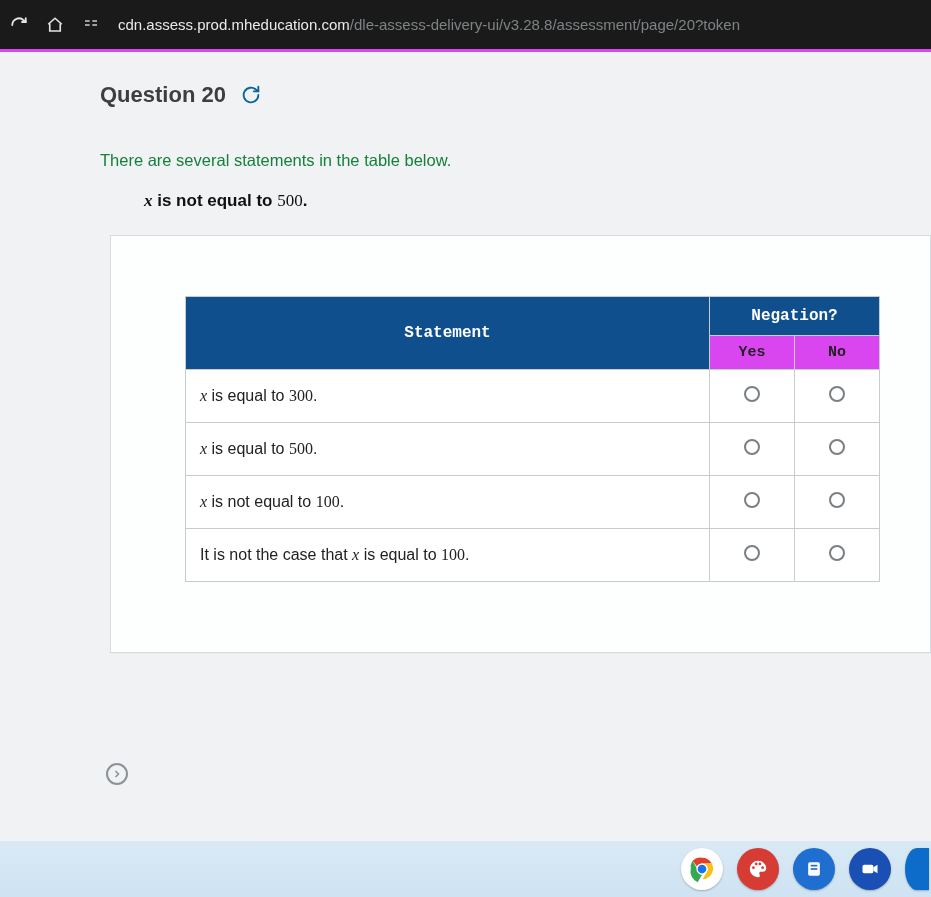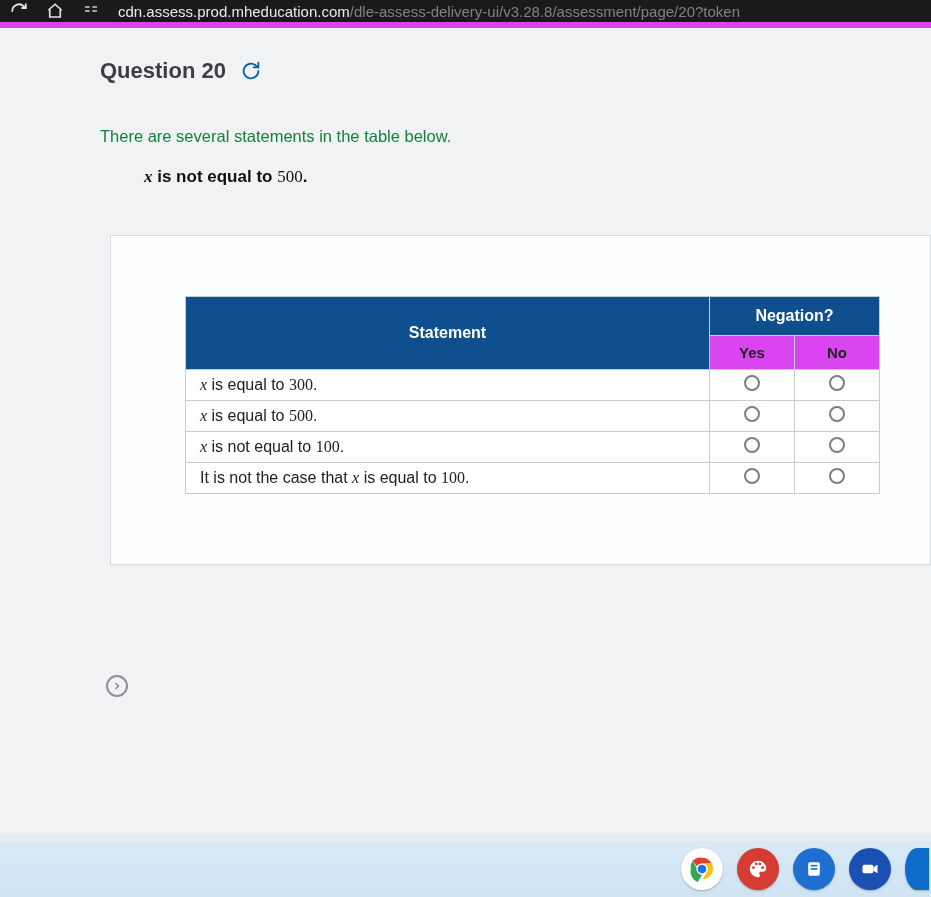--- a/index.html
+++ b/index.html
@@ -1,26 +1,26 @@
 <!DOCTYPE html>
 <html><head>
 <meta charset="utf-8">
 <style>
   * { box-sizing: border-box; margin: 0; padding: 0; }
   html, body { width: 931px; height: 897px; overflow: hidden; font-family: Arial, Helvetica, sans-serif; background: #e9edef; }
   .browser-bar {
-    height: 28px;
+    height: 52px;
     background: #1a1a1a;
     display: flex;
     align-items: center;
     padding: 0 10px;
     gap: 18px;
     color: #c9c9c9;
     font-size: 14px;
-    border-bottom: 6px solid #d946ef;
+    border-bottom: 3px solid #d946ef;
   }
   .browser-bar .iconbtn { color: #e3e3e3; display: inline-flex; align-items: center; justify-content: center; width: 18px; height: 18px; }
   .url { white-space: nowrap; overflow: hidden; font-size: 15px; }
   .url .domain { color: #eaeaea; }
   .url .path { color: #7f8386; }
   .page {
     background: #f0f2f3;
     padding: 30px 0 0 0;
     height: calc(100% - 36px - 56px);
     overflow: hidden;
@@ -43,21 +43,21 @@
   .retry-icon {
     width: 22px; height: 22px;
     color: #0a64a0;
   }
   .intro { font-size: 16.5px; color: #15803d; line-height: 1.5; margin-bottom: 18px; }
   .stem-line {
     margin-left: 44px;
     font-size: 17px;
     font-weight: 700;
     color: #111;
-    margin-bottom: 48px;
+    margin-bottom: 24px;
   }
   .stem-line .mi { font-style: italic; font-weight: 700; font-family: Georgia, 'Times New Roman', serif; }
   .stem-line .mn { font-family: Georgia, 'Times New Roman', serif; font-weight: 400; }
 
   .card {
     border: 1px solid #d6dbde;
     background: #fdfefe;
     margin-left: 10px;
     margin-right: 0;
     padding: 60px 48px 70px 74px;
@@ -72,35 +72,36 @@
   table.negation th, table.negation td {
     border: 1px solid #c7ccd0;
   }
   table.negation thead th {
     background: #0f4f8e;
     color: #fff;
     font-weight: 700;
     font-size: 16px;
     text-align: center;
     padding: 10px 8px;
+    font-family: Liberation Mono, monospace;
   }
   table.negation thead th.statement-hd {
     vertical-align: middle;
   }
   table.negation thead tr:nth-child(2) th {
     background: #d946ef;
     color: #222;
     font-size: 15px;
     padding: 8px 6px;
   }
   table.negation col.c-stmt { width: 524px; }
   table.negation col.c-yn   { width: 85px; }
 
   table.negation tbody td {
-    padding: 5px 14px;
+    padding: 16px 14px;
     font-size: 16px;
     color: #222;
     background: #fff;
   }
   table.negation tbody td.radio-cell {
     text-align: center;
     vertical-align: middle;
   }
   .stmt .mi { font-style: italic; font-family: Georgia, 'Times New Roman', serif; }
   .stmt .mn { font-family: Georgia, 'Times New Roman', serif; }

